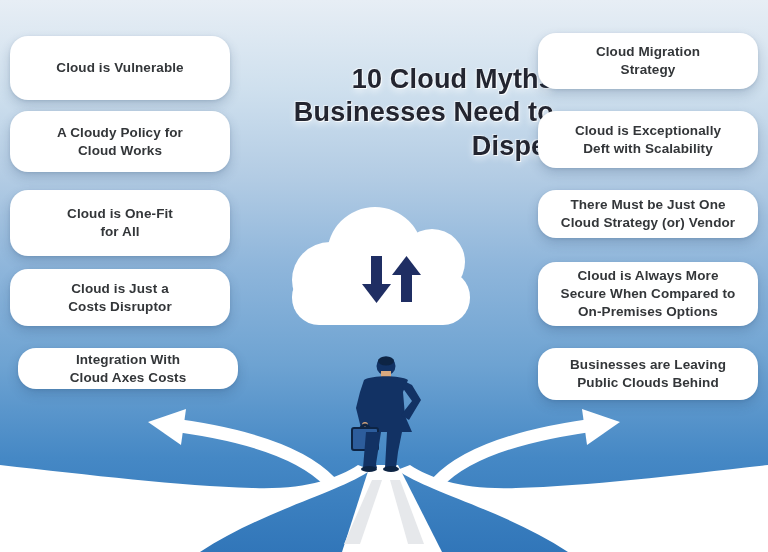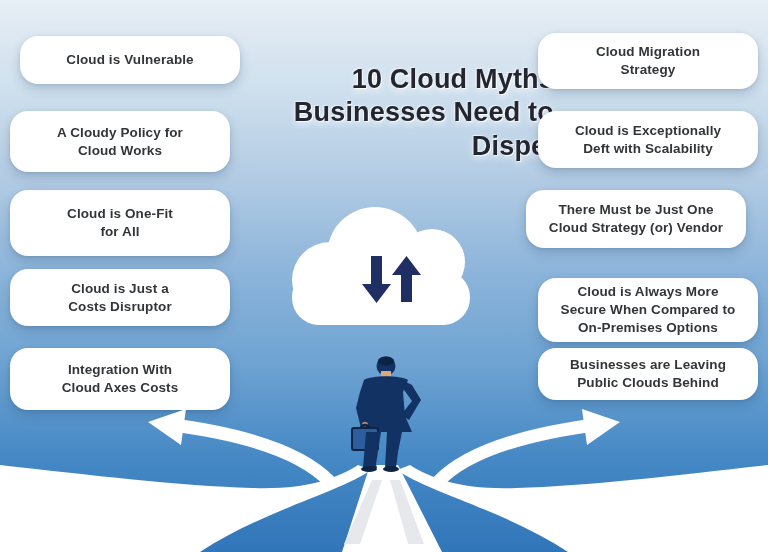--- a/index.html
+++ b/index.html
@@ -46,53 +46,53 @@
 </style>
 </head>
 <body>
 
 <div class="stage">
 
   <div class="title">10 Cloud Myths
 Businesses Need to
 Dispel</div>
 
-  <div class="card" style="left:20px;top:36px;height:48px">
+  <div class="card" style="left:10px;top:36px;height:64px">
       <span>Cloud is Vulnerable</span>
     </div>
   <div class="card" style="left:10px;top:111px;height:61px">
       <span>A Cloudy Policy for
 Cloud Works</span>
     </div>
   <div class="card" style="left:10px;top:190px;height:66px">
       <span>Cloud is One-Fit
 for All</span>
     </div>
   <div class="card" style="left:10px;top:269px;height:57px">
       <span>Cloud is Just a
 Costs Disruptor</span>
     </div>
-  <div class="card" style="left:10px;top:348px;height:62px">
+  <div class="card" style="left:18px;top:348px;height:41px">
       <span>Integration With
 Cloud Axes Costs</span>
     </div>
 
   <div class="card" style="left:538px;top:33px;height:56px">
       <span>Cloud Migration
 Strategy</span>
     </div>
   <div class="card" style="left:538px;top:111px;height:57px">
       <span>Cloud is Exceptionally
 Deft with Scalability</span>
     </div>
-  <div class="card" style="left:526px;top:190px;height:58px">
+  <div class="card" style="left:538px;top:190px;height:48px">
       <span>There Must be Just One
 Cloud Strategy (or) Vendor</span>
     </div>
-  <div class="card" style="left:538px;top:278px;height:64px">
+  <div class="card" style="left:538px;top:262px;height:64px">
       <span>Cloud is Always More
 Secure When Compared to
 On-Premises Options</span>
     </div>
   <div class="card" style="left:538px;top:348px;height:52px">
       <span>Businesses are Leaving
 Public Clouds Behind</span>
     </div>
 
   <svg style="left:290px;top:198px" width="196" height="134" viewBox="0 0 196 134" aria-hidden="true">

